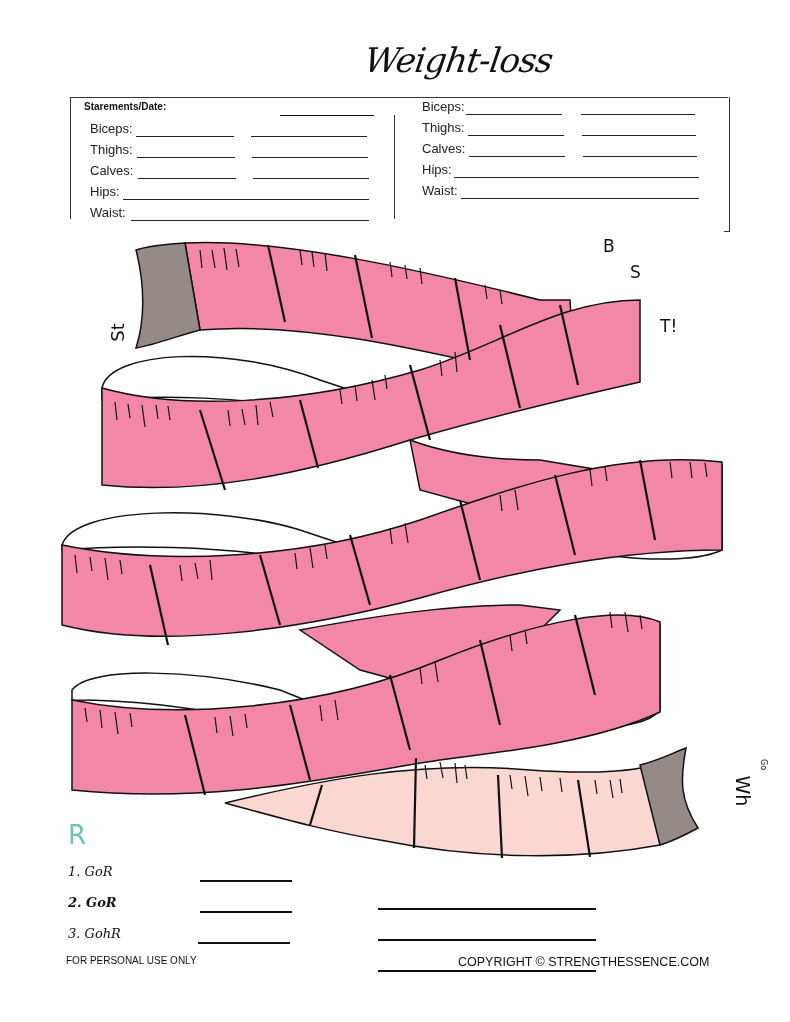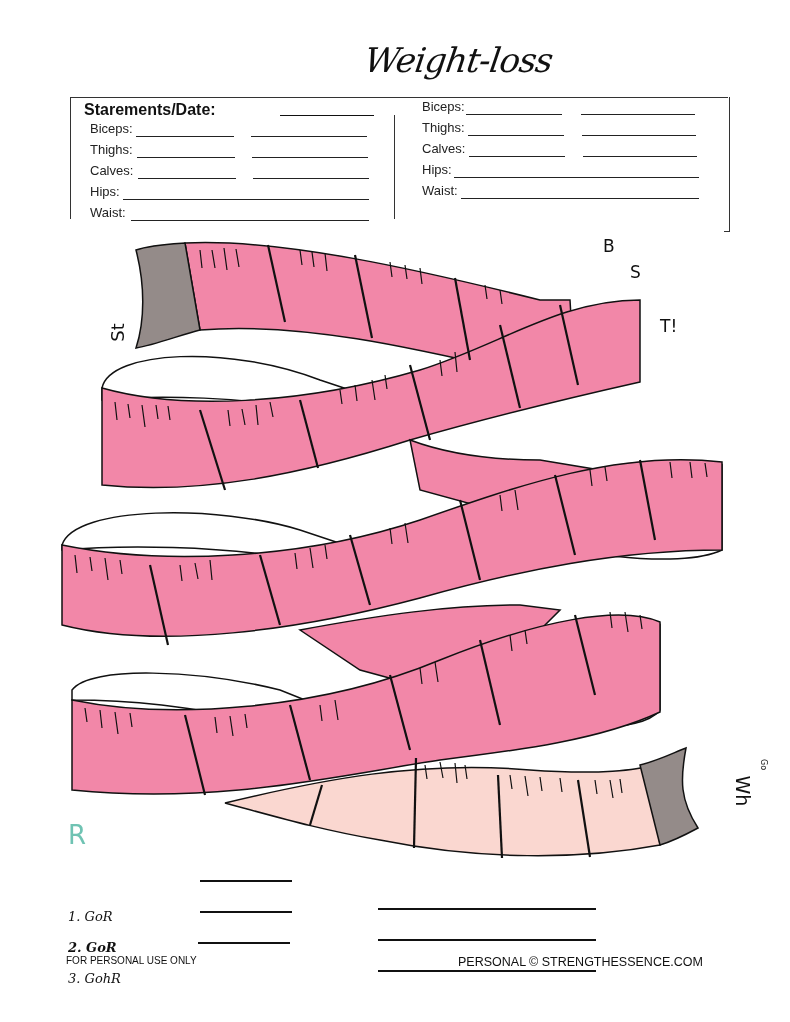--- a/index.html
+++ b/index.html
@@ -9,28 +9,28 @@
   .title-main { font-family:"Liberation Sans", sans-serif; font-weight:bold; font-style:italic; font-size:29px; color:#6fc3b3; margin-left:8px; }
   .form-box { position:absolute; left:70px; top:97px; width:660px; height:135px; }
   .box-top { position:absolute; left:0; top:0; width:658px; height:1px; background:#333; }
   .box-left { position:absolute; left:0; top:0; width:1px; height:122px; background:#333; }
   .box-right { position:absolute; right:0; top:0; width:1px; height:135px; background:#333; }
   .box-rightcap { position:absolute; right:0; bottom:0; width:6px; height:1px; background:#333; }
   .box-mid { position:absolute; left:324px; top:18px; width:1px; height:104px; background:#333; }
   .col { position:absolute; top:0; }
   .col.left { left:14px; width:300px; }
   .col.right { left:346px; width:300px; }
-  .col-head { font-weight:bold; font-size:16px; margin-top:4px; height:18px; position:relative; }
+  .col-head { font-weight:bold; font-size:10px; margin-top:4px; height:18px; position:relative; }
   .col-head .dline { position:absolute; top:14px; height:1px; background:#111; }
   .row { font-size:13px; height:21px; position:relative; padding-left:6px; line-height:20px; color:#222; }
   .row .line { position:absolute; bottom:3px; height:1px; background:#222; }
   svg.tape { position:absolute; left:0; top:0; }
   .hand { font-family:"DejaVu Sans", sans-serif; position:absolute; color:#111; }
   .r-title { position:absolute; left:68px; top:820px; font-size:26px; color:#6fc3b3; font-family:"DejaVu Sans", sans-serif; }
-  .goal { position:absolute; left:68px; font-size:13px; font-family:"DejaVu Serif", serif; font-style:italic; color:#111;margin-top:45px; }
+  .goal { position:absolute; left:68px; font-size:13px; font-family:"DejaVu Serif", serif; font-style:italic; color:#111; }
   .gline { position:absolute; height:2px; background:#111; }
   .footer-l { position:absolute; left:66px; top:955px; font-size:10px; }
   .footer-r { position:absolute; left:458px; top:955px; font-size:12.5px; }
 </style>
 </head>
 <body>
 
 <div class="title">
   <span class="title-script">Weight-loss</span>
 </div>
@@ -172,13 +172,13 @@
 <div class="goal" style="top:895px;font-weight:bold;">2. GoR</div>
 <div class="goal" style="top:926px;">3. GohR</div>
 <div class="gline" style="left:200px;top:880px;width:92px;"></div>
 <div class="gline" style="left:200px;top:911px;width:92px;"></div>
 <div class="gline" style="left:198px;top:942px;width:92px;"></div>
 <div class="gline" style="left:378px;top:908px;width:218px;"></div>
 <div class="gline" style="left:378px;top:939px;width:218px;"></div>
 <div class="gline" style="left:378px;top:970px;width:218px;"></div>
 
 <div class="footer-l">FOR PERSONAL USE ONLY</div>
-<div class="footer-r">PERSONAL © STRENGTHESSENCE.COM</div>
+<div class="footer-r">COPYRIGHT © STRENGTHESSENCE.COM</div>
 
 </body></html>

